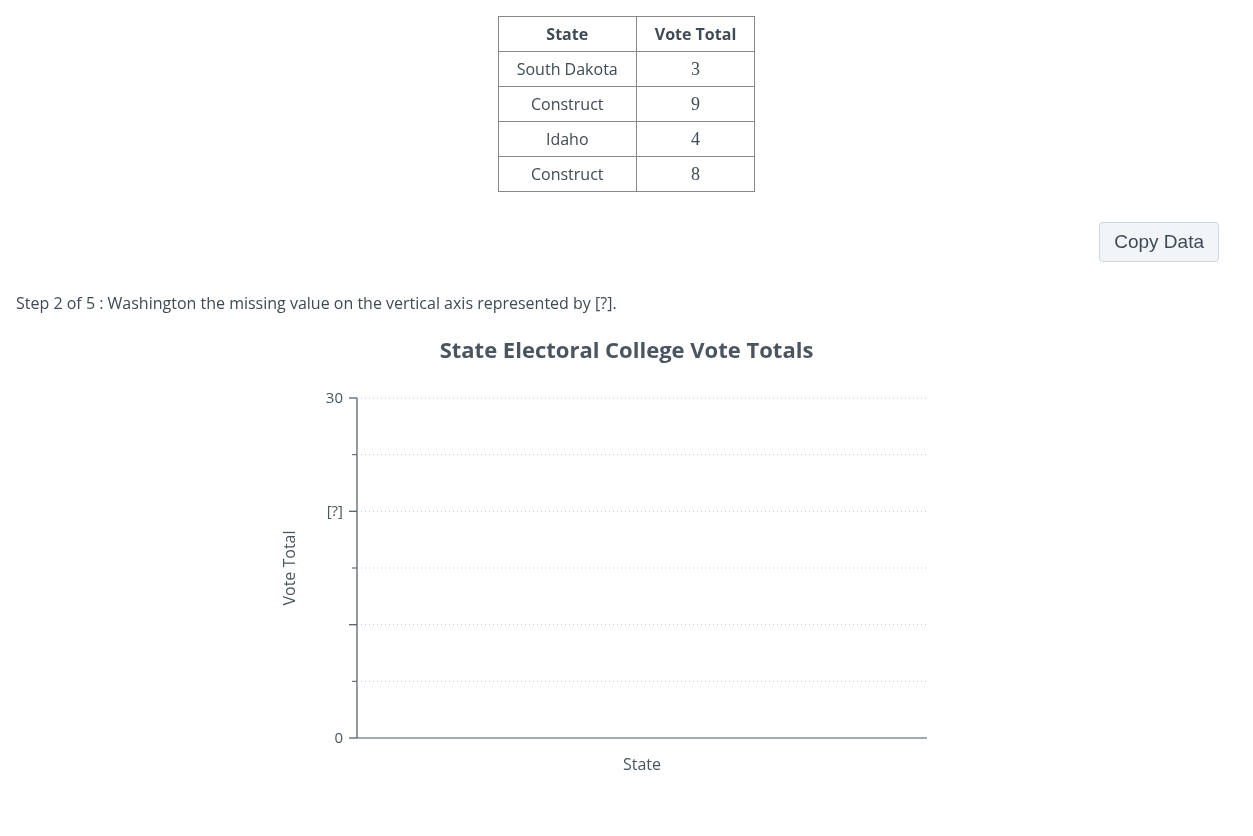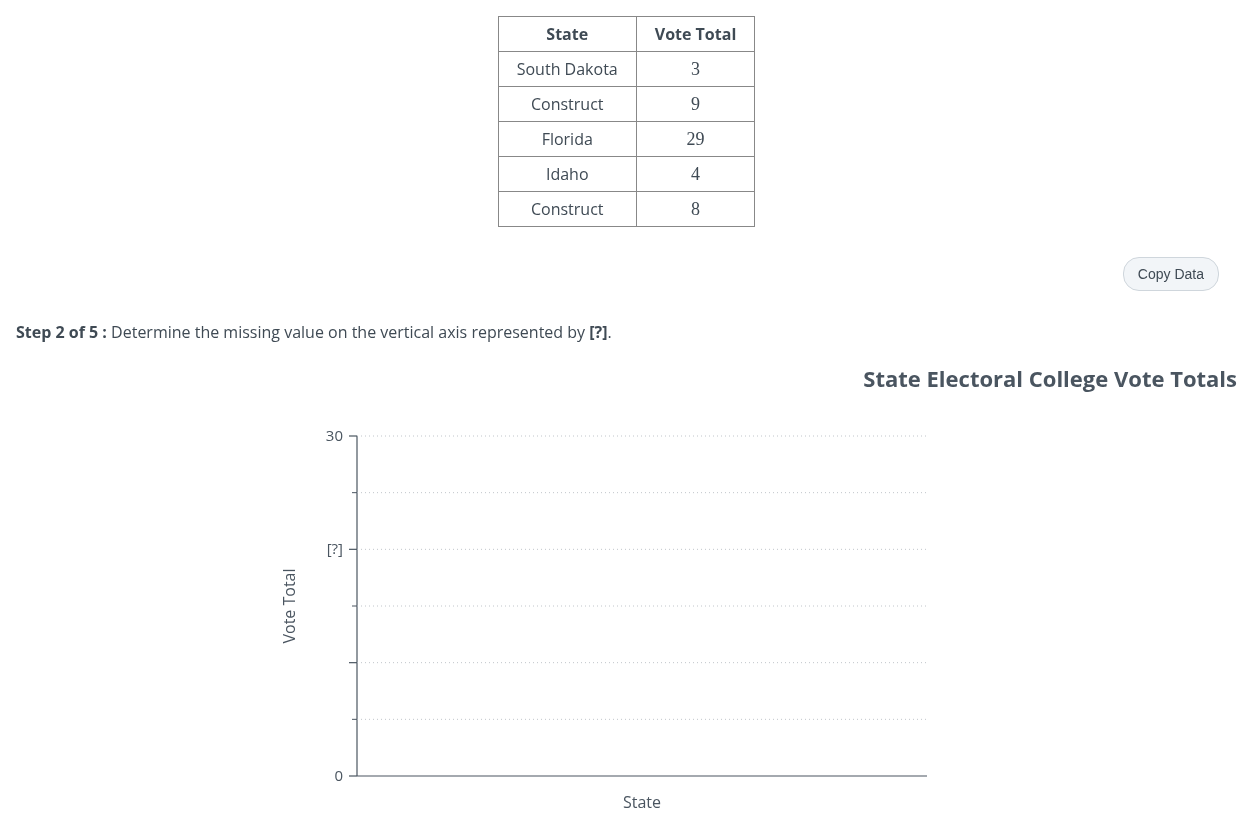--- a/index.html
+++ b/index.html
@@ -32,34 +32,34 @@
   .data-table td.state { font-family: "Open Sans", Arial, sans-serif; }
   .data-table td.vote  { font-family: "Times New Roman", serif; font-size: 18px; }
 
   .copy-row { text-align: right; margin: 0 18px 30px 0; }
   .copy-btn {
     display: inline-block;
     border: 1px solid #cfd6dc;
     background: #f2f5f8;
     color:#3f4a54;
     padding: 8px 14px;
-    font-size: 14px;
-    border-radius: 16px;
+    font-size: 19px;
+    border-radius: 4px;
     cursor: pointer;
   }
 
   .step-line { font-size: 16px; margin-bottom: 20px; }
-  .step-line .bold { font-weight:700;margin-top:17px; }
+  .step-line .bold { font-weight:400;margin-top:17px; }
 
   .chart-title {
-    text-align: right;
+    text-align: center;
     font-size: 22px;
     font-weight: 700;
     color:#4a5560;
-    margin-bottom: 23px;
+    margin-bottom: 14px;
   }
   .chart-wrap {
     display:flex;
     justify-content:center;
     padding-bottom:4px;
   }
   svg text { font-family: "Open Sans", Arial, sans-serif; fill:#4a5560; }
 </style>
 </head>
 <body>
@@ -77,40 +77,36 @@
     <tbody>
       <tr>
         <td class="state">South Dakota</td>
         <td class="vote">3</td>
       </tr>
       <tr>
         <td class="state">Construct</td>
         <td class="vote">9</td>
       </tr>
       <tr>
-        <td class="state">Florida</td>
-        <td class="vote">29</td>
-      </tr>
-      <tr>
         <td class="state">Idaho</td>
         <td class="vote">4</td>
       </tr>
       <tr>
         <td class="state">Construct</td>
         <td class="vote">8</td>
       </tr>
     </tbody>
   </table>
 
   <div class="copy-row">
     <button class="copy-btn">Copy Data</button>
   </div>
 
   <div class="step-line">
-    <span class="bold">Step 2 of 5 :</span><span>  Determine the missing value on the vertical axis represented by </span><span class="bold">[?]</span><span>.</span>
+    <span class="bold">Step 2 of 5 :</span><span>  Washington the missing value on the vertical axis represented by </span><span class="bold">[?]</span><span>.</span>
   </div>
 
   <div class="chart-title">State Electoral College Vote Totals</div>
 
   <div class="chart-wrap">
     <svg width="700" height="400" viewBox="0 0 700 400">
 
       <line x1="80" y1="20" x2="80" y2="360" stroke="#4a5560" stroke-width="1.2"></line>
       <line x1="80" y1="360" x2="650" y2="360" stroke="#4a5560" stroke-width="1.2"></line>
 

